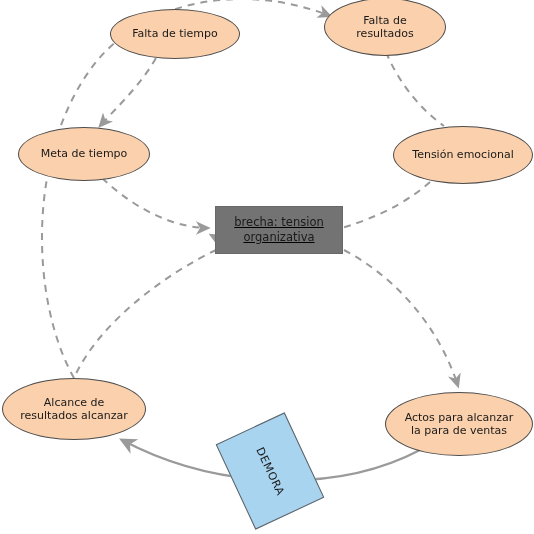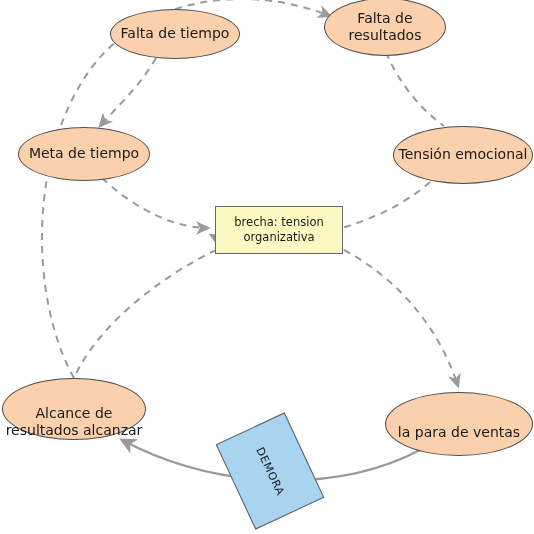--- a/index.html
+++ b/index.html
@@ -33,28 +33,29 @@
     align-items: center;
     justify-content: center;
     text-align: center;
   }
   .ellipse-node {
     background: #fbd0ac;
     border: 1.6px solid #4d4d4d;
     border-radius: 50%;
   }
   .ellipse-node .node-label {
-    font-size: 14px;
+    font-size: 11px;
     color: #1a1a1a;
     line-height: 1.22;
     white-space: nowrap;
   }
   .box-node {
-    background: #fef9c3;
+    background: #737373;
     border: 1.8px solid #66696b;
+    text-decoration: underline;
   }
   .box-node .node-label {
     font-size: 11.5px;
     color: #1a1a1a;
     line-height: 1.28;
   }
   .delay-node {
     background: #a8d4f0;
     border: 1.8px solid #5f6265;
   }
@@ -63,21 +64,21 @@
     color: #1a1a1a;
     letter-spacing: 0.6px;
     white-space: nowrap;
   }
 
   
   #node-falta-tiempo   { left: 110px; top: 9px;   width: 130px; height: 50px; justify-content: center; }
   #node-falta-compromiso { left: 324px; top: -2px; width: 122px; height: 58px; }
   #node-tension-emocional { left: 393px; top: 126px; width: 140px; height: 58px; }
   #node-meta-ventas    { left: 18px;  top: 127px; width: 132px; height: 54px; }
-  #node-alcance        { left: 2px;   top: 378px; width: 144px; height: 62px; align-items: flex-end; }
+  #node-alcance        { left: 2px;   top: 378px; width: 144px; height: 62px; }
   #node-actos          { left: 385px; top: 392px; width: 148px; height: 64px; }
   #node-brecha         { left: 215px; top: 206px; width: 128px; height: 48px; }
   #node-demora {
     left: 232px; top: 424px; width: 76px; height: 94px;
     transform: rotate(-25deg);
   }
   #node-demora .node-label {
     transform: rotate(90deg);
     transform-origin: center center;
     display: block;
@@ -136,21 +137,21 @@
 
   <div class="node ellipse-node" id="node-alcance">
     <span class="node-label">
       <span>Alcance de</span><br>
       <span>resultados alcanzar</span>
     </span>
   </div>
 
   <div class="node ellipse-node" id="node-actos">
     <span class="node-label">
-      <br>
+      <span>Actos para alcanzar</span><br>
       <span>la para de ventas</span>
     </span>
   </div>
 
   <div class="node box-node" id="node-brecha">
     <span class="node-label">
       <span>brecha: tension</span><br>
       <span>organizativa</span>
     </span>
   </div>

